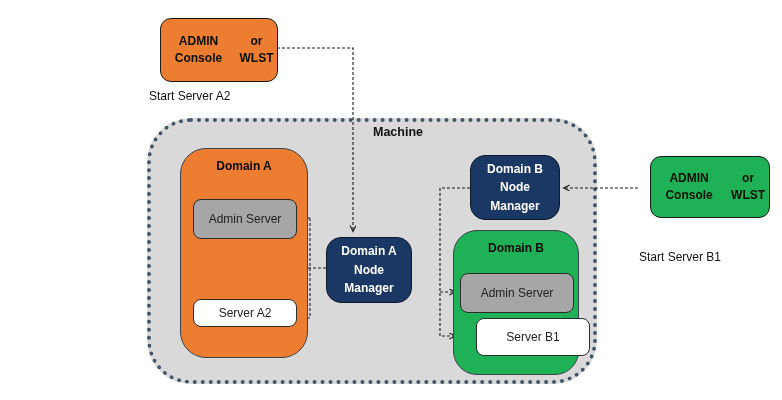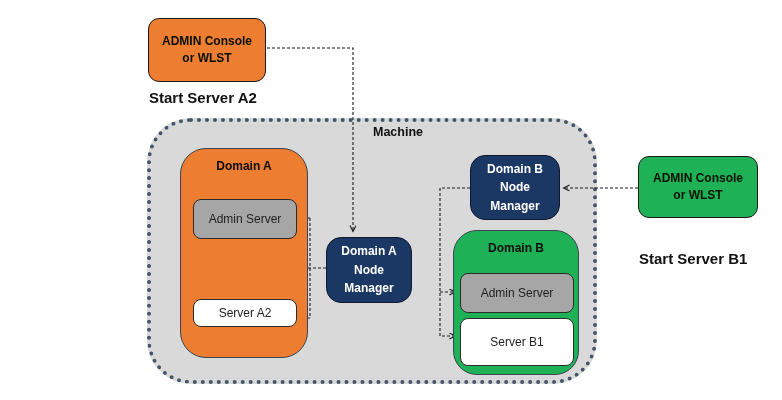--- a/index.html
+++ b/index.html
@@ -19,24 +19,24 @@
     left:336px;top:125px;width:124px;text-align:center;
     font-weight:bold;font-size:12.5px;color:#111;
   }
   
   #wires{left:0;top:0;width:782px;height:400px;pointer-events:none;}
   #wires path{stroke:#1a1a1a;stroke-width:1.1;fill:none;stroke-dasharray:3 2;}
   #wires .arrowhead-shape{stroke:#1a1a1a;stroke-width:1.1;fill:none;stroke-dasharray:none;}
   
   .console-box{
     width:118px;height:64px;box-sizing:border-box;border:1.6px solid #1a1a1a;border-radius:11px;
-    display:flex;flex-direction:column;align-items:center;justify-content:center;
-    font-weight:bold;font-size:12px;line-height:1.45;color:#061000;text-align:center;
+    display:flex;align-items:center;justify-content:center;
+    font-weight:bold;font-size:12px;line-height:1.45;color:#061000;text-align:center;margin-left:12px;
   }
-  .console-caption{font-weight:bold;font-size:15px;color:#111;}
+  .console-caption{font-weight:normal;font-size:12px;color:#111;}
   .domain-box{box-sizing:border-box;border:1.4px solid #3b4450;border-radius:26px;}
   .domain-title{position:absolute;left:0;top:10px;width:100%;text-align:center;
     font-weight:bold;font-size:12px;color:#0b0b0b;}
   .server-box{
     position:absolute;box-sizing:border-box;border:1.3px solid #2b2b2b;border-radius:8px;
     display:flex;align-items:center;justify-content:center;
     font-size:12px;color:#222;background:#fff;
   }
   .server-box.admin{background:var(--color-server_gray,#a6a6a6);}
   .nm-box{
@@ -97,21 +97,21 @@
 
   <div class="abs nm-box" style="left:470px;top:155px;width:90px;height:65px;">
     <div>Domain B</div>
     <div>Node</div>
     <div>Manager</div>
   </div>
 
   <div class="abs domain-box green" style="left:453px;top:230px;width:126px;height:145px;border-radius:24px;">
     <div class="domain-title">Domain B</div>
     <div class="server-box admin" style="left:6px;top:42px;width:114px;height:40px;">Admin Server</div>
-    <div class="server-box" style="left:6px;top:87px;width:114px;height:48px;">Server B1</div>
+    <div class="server-box" style="left:22px;top:87px;width:114px;height:38px;">Server B1</div>
   </div>
 
   <div class="abs console-box green" style="left:638px;top:156px;height:62px;width:120px;">
     <div>ADMIN Console</div>
     <div>or WLST</div>
   </div>
   <div class="abs console-caption" style="left:639px;top:222px;width:120px;margin-top:28px;">Start Server B1</div>
 
 </div>
 

